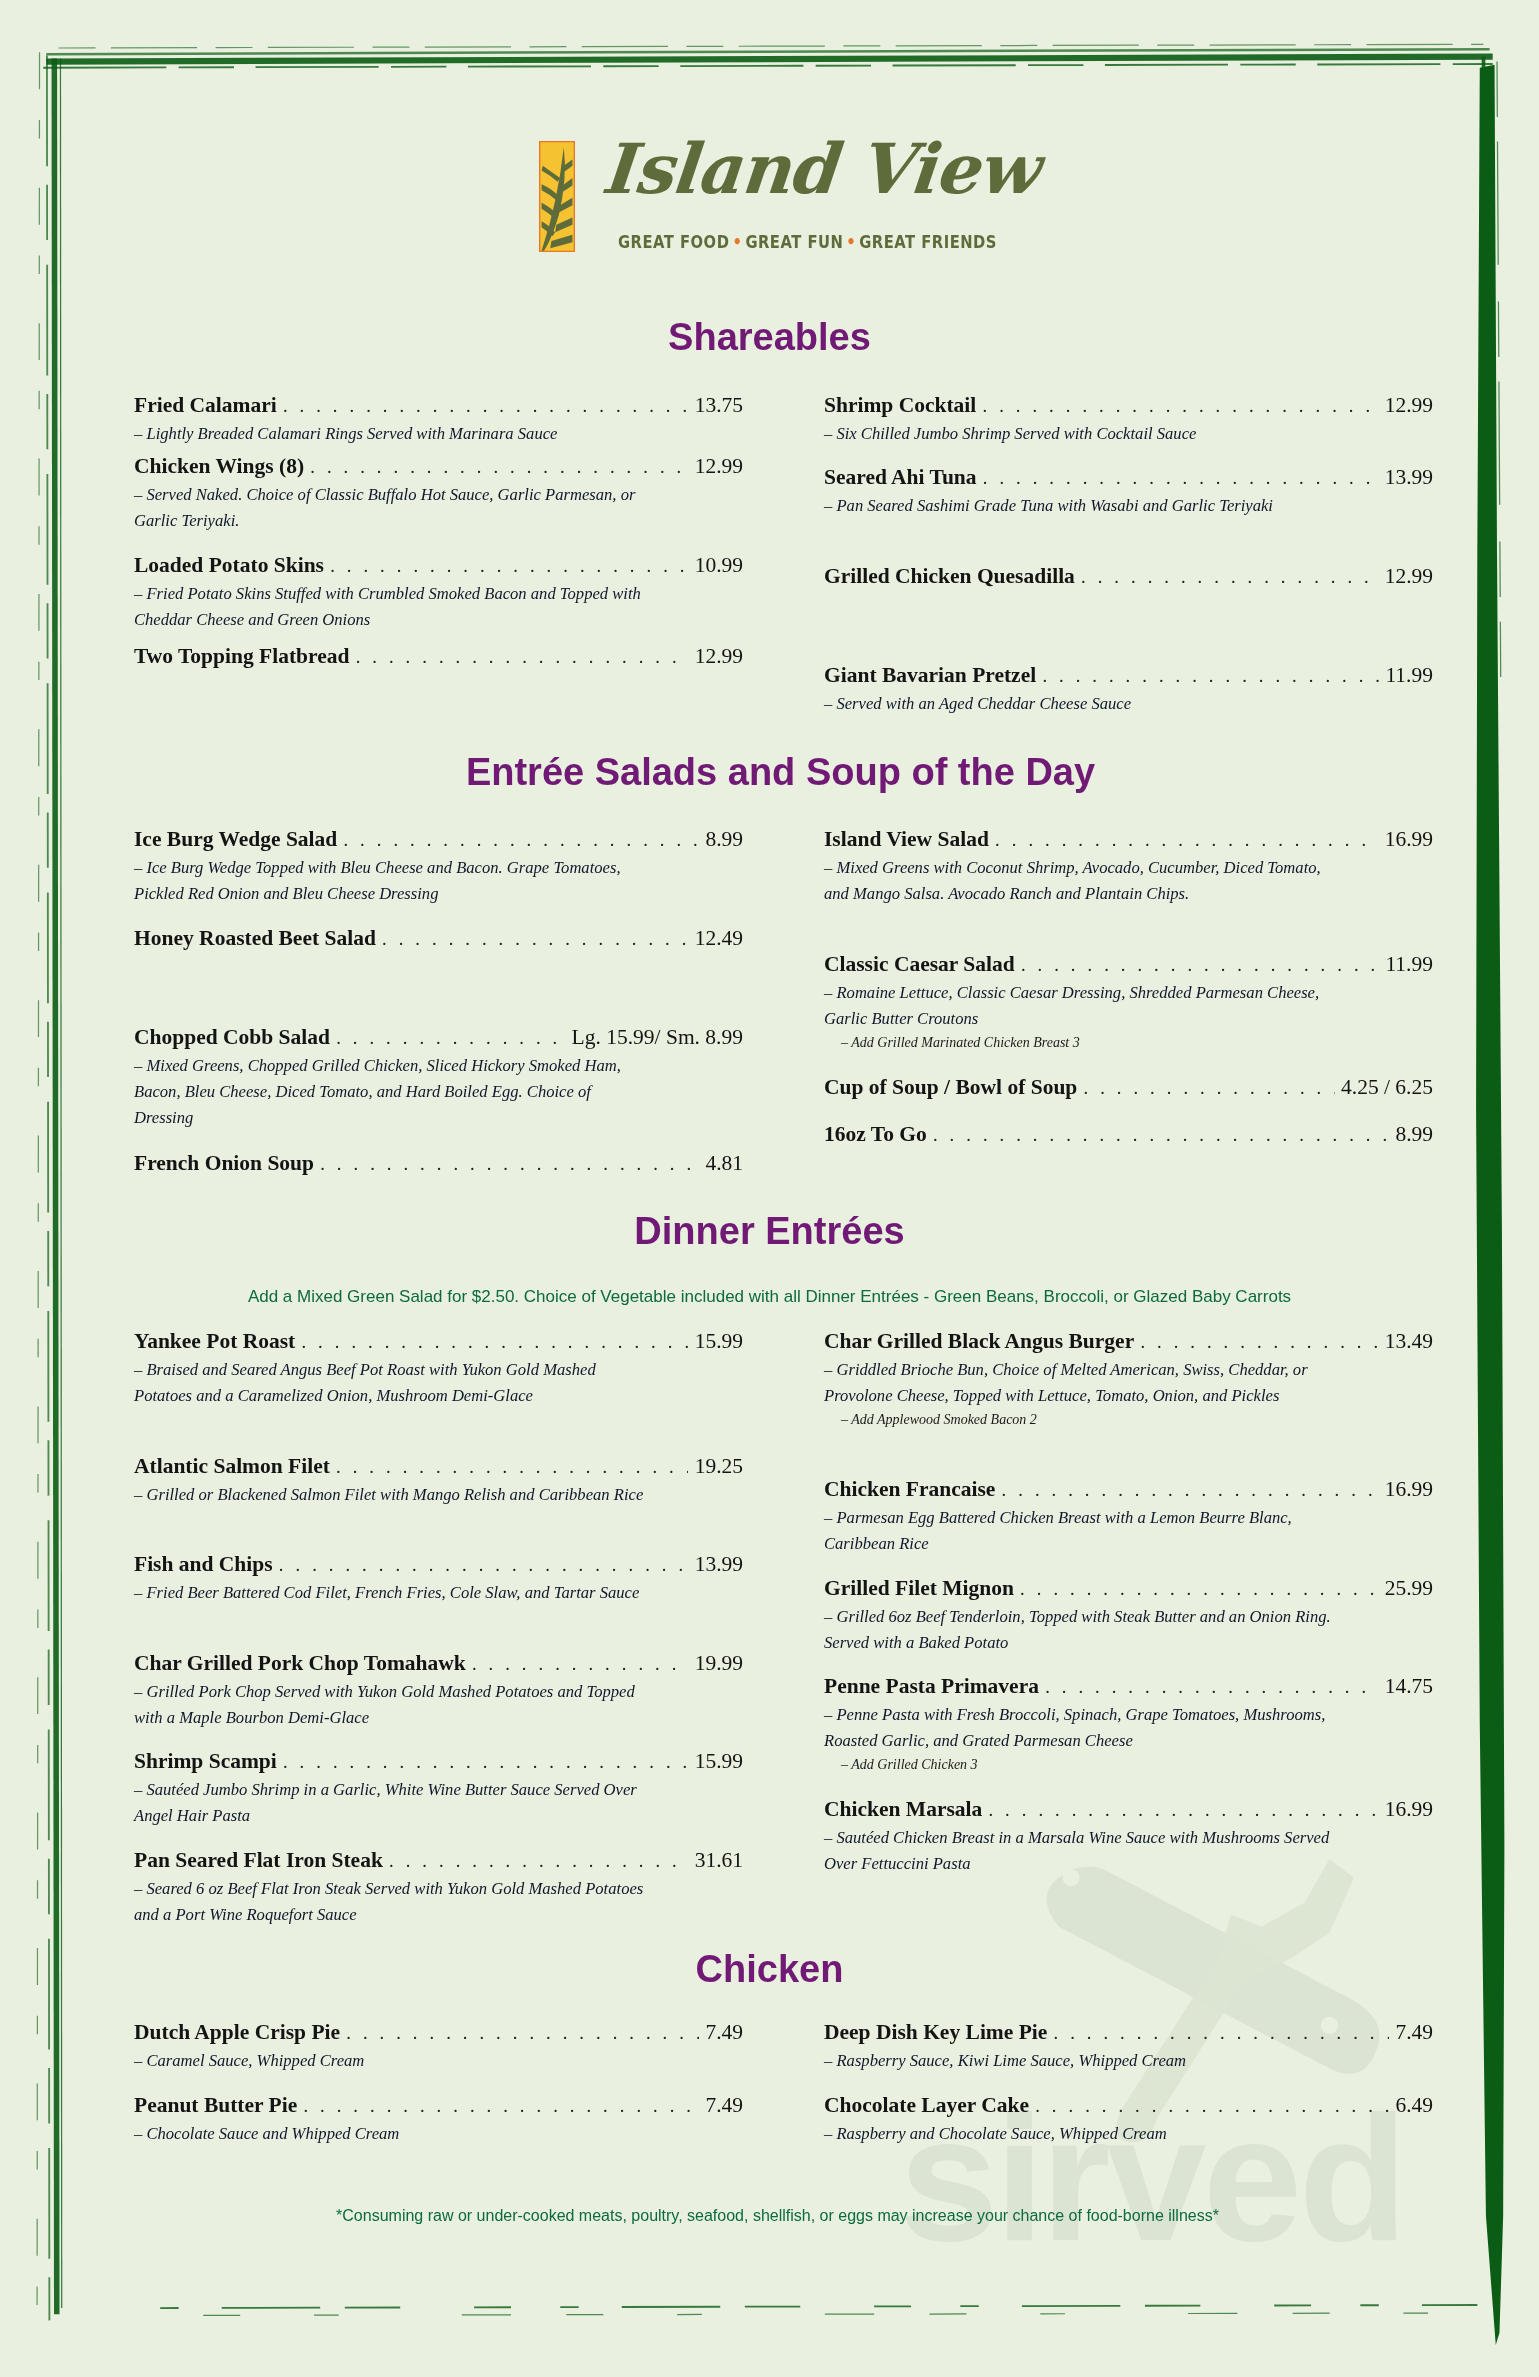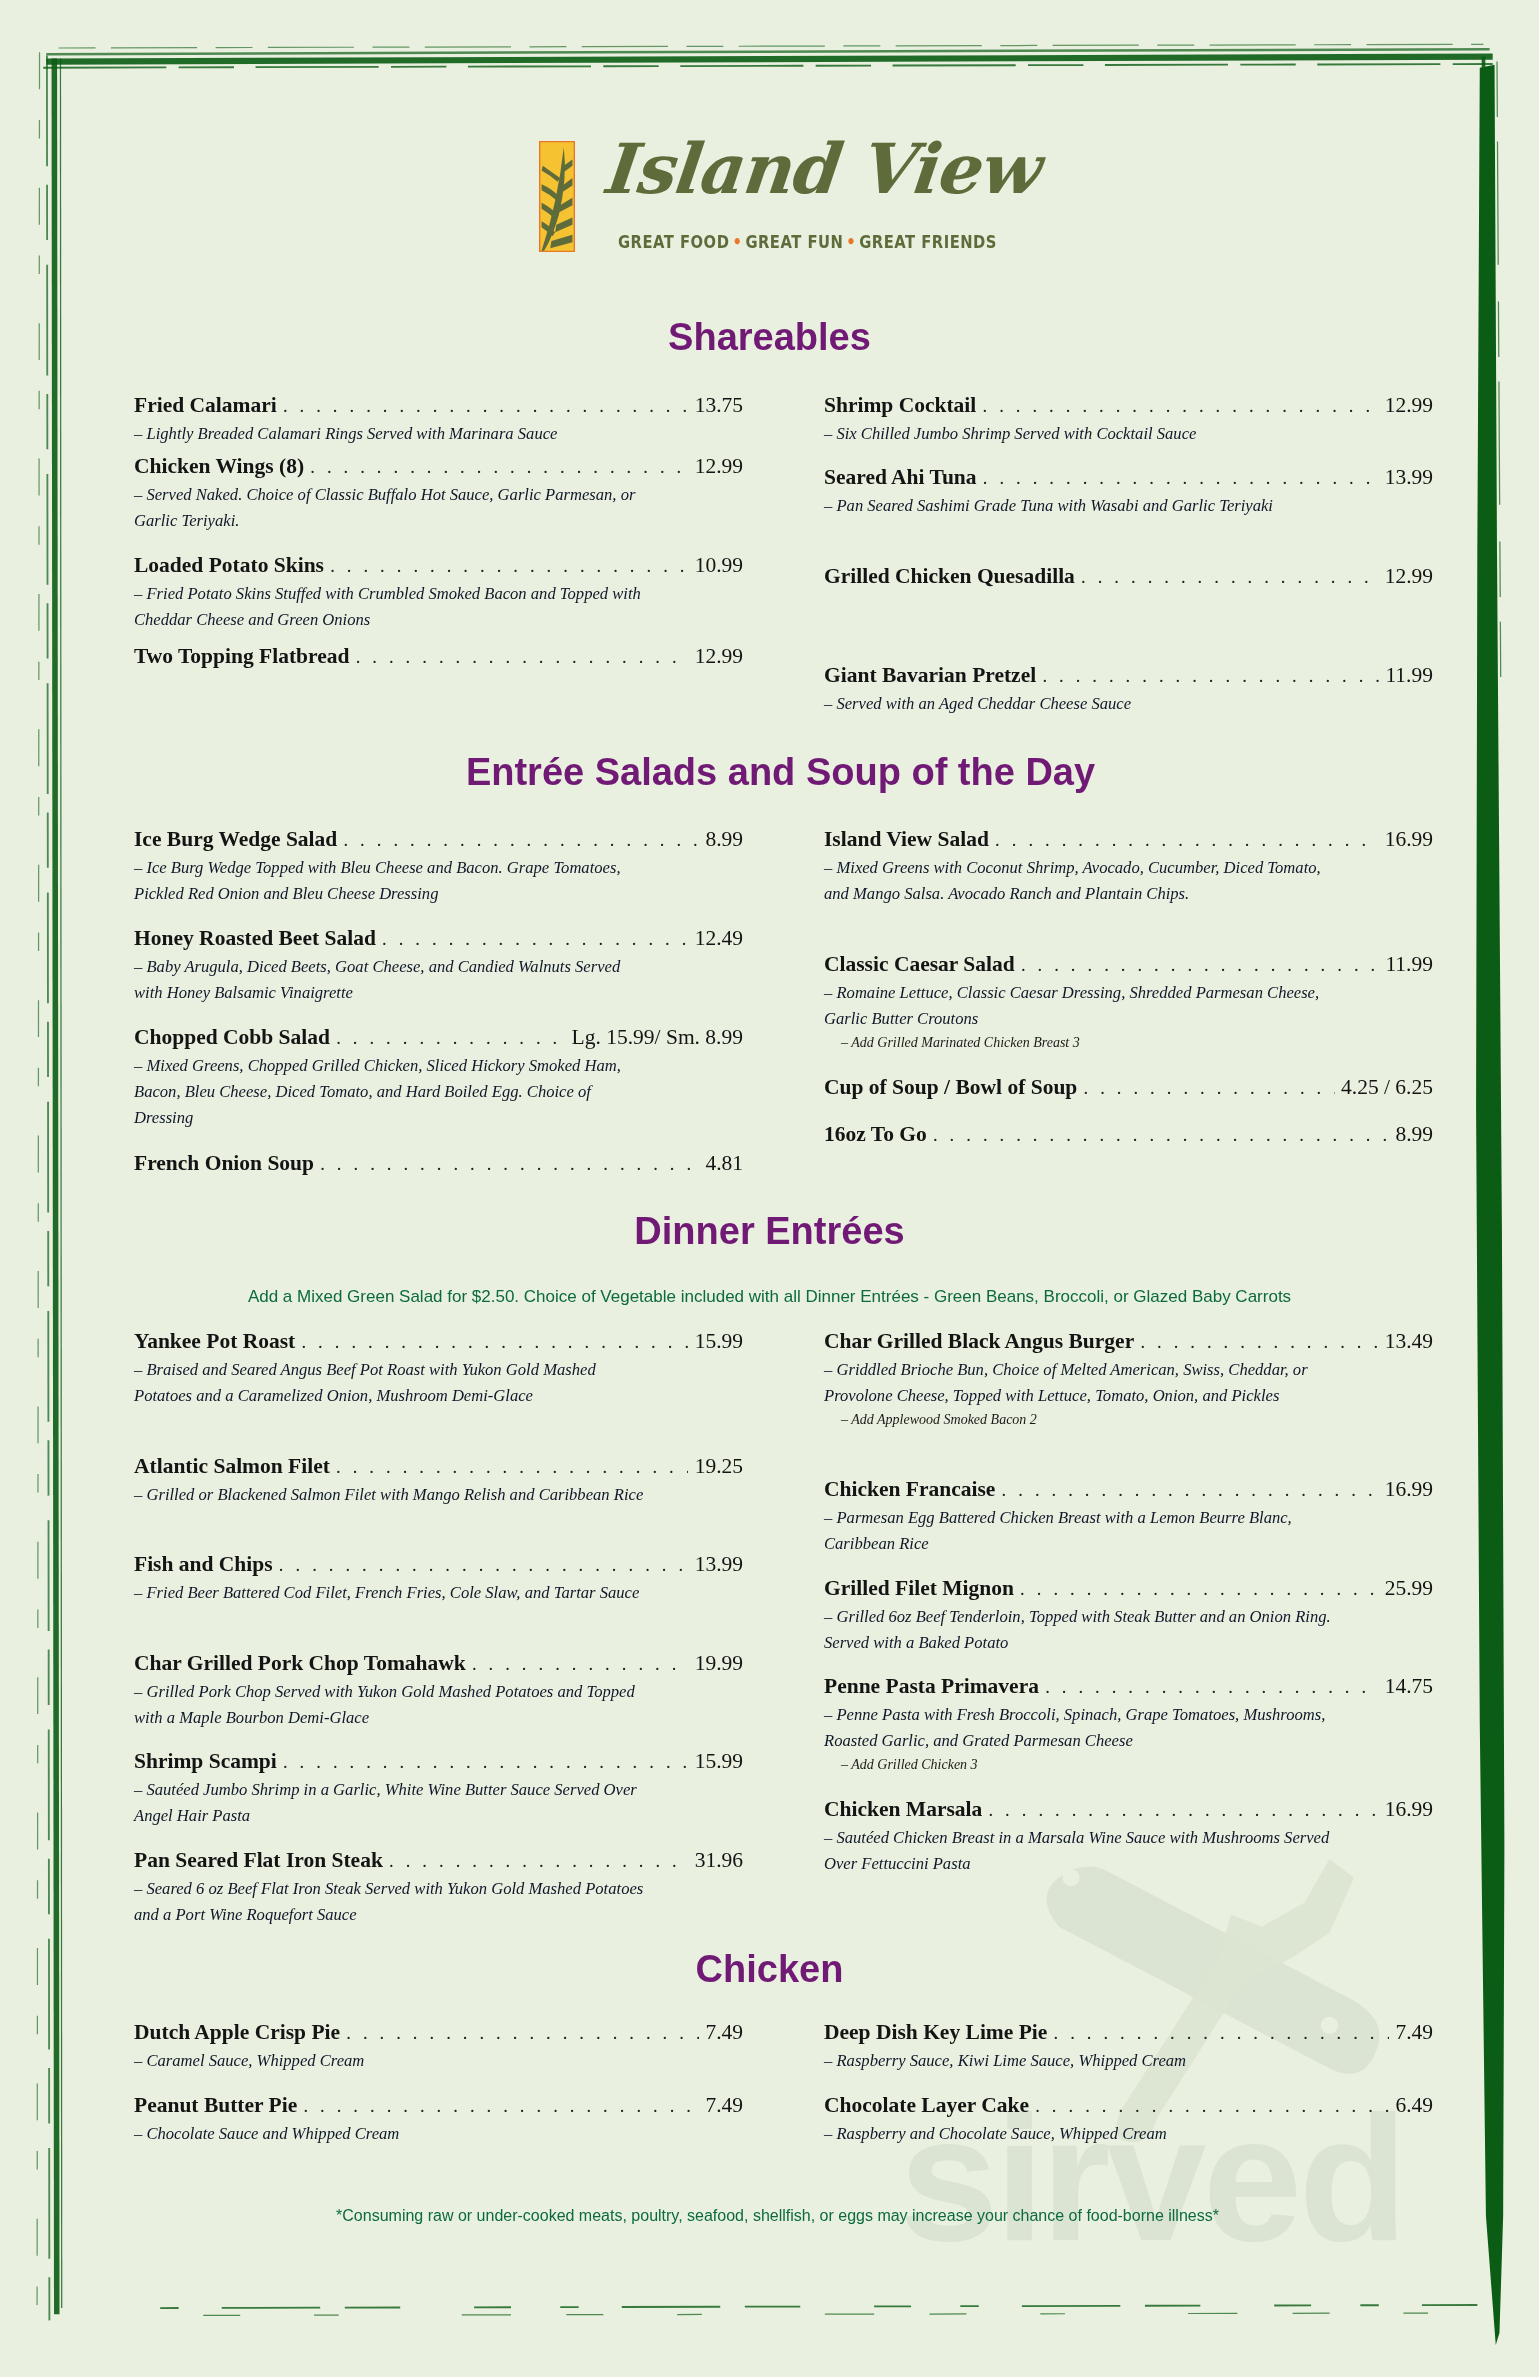--- a/index.html
+++ b/index.html
@@ -202,21 +202,20 @@
         <span class="item-price">8.99</span>
       </div>
     <div class="item-desc">– Ice Burg Wedge Topped with Bleu Cheese and Bacon. Grape Tomatoes, Pickled Red Onion and Bleu Cheese Dressing</div>
   </div>
   <div class="item" style="top:925px;">
     <div class="item-row">
         <span class="item-name">Honey Roasted Beet Salad</span>
         <span class="dots"></span>
         <span class="item-price">12.49</span>
       </div>
-    <div class="item-desc">– Baby Arugula, Diced Beets, Goat Cheese, and Candied Walnuts Served with Honey Balsamic Vinaigrette</div>
   </div>
   <div class="item" style="top:1024px;">
     <div class="item-row">
         <span class="item-name">Chopped Cobb Salad</span>
         <span class="dots"></span>
         <span class="item-price">Lg. 15.99/ Sm. 8.99</span>
       </div>
     <div class="item-desc">– Mixed Greens, Chopped Grilled Chicken, Sliced Hickory Smoked Ham, Bacon, Bleu Cheese, Diced Tomato, and Hard Boiled Egg. Choice of Dressing</div>
   </div>
   <div class="item" style="top:1150px;">
@@ -303,21 +302,21 @@
         <span class="item-name">Shrimp Scampi</span>
         <span class="dots"></span>
         <span class="item-price">15.99</span>
       </div>
     <div class="item-desc">– Sautéed Jumbo Shrimp in a Garlic, White Wine Butter Sauce Served Over Angel Hair Pasta</div>
   </div>
   <div class="item" style="top:1847px;">
     <div class="item-row">
         <span class="item-name">Pan Seared Flat Iron Steak</span>
         <span class="dots"></span>
-        <span class="item-price">31.96</span>
+        <span class="item-price">31.61</span>
       </div>
     <div class="item-desc">– Seared 6 oz Beef Flat Iron Steak Served with Yukon Gold Mashed Potatoes and a Port Wine Roquefort Sauce</div>
   </div>
 </div>
 
 <div class="col right">
   <div class="item" style="top:1328px;">
     <div class="item-row">
         <span class="item-name">Char Grilled Black Angus Burger</span>
         <span class="dots"></span>

